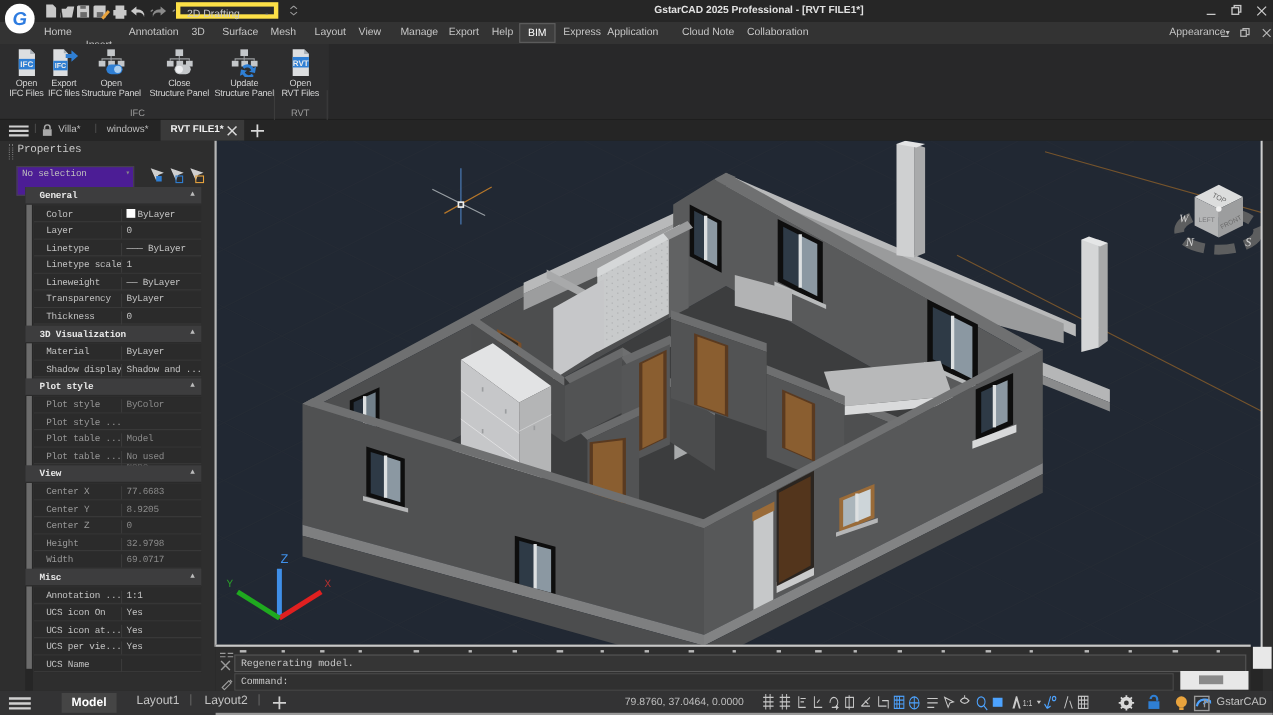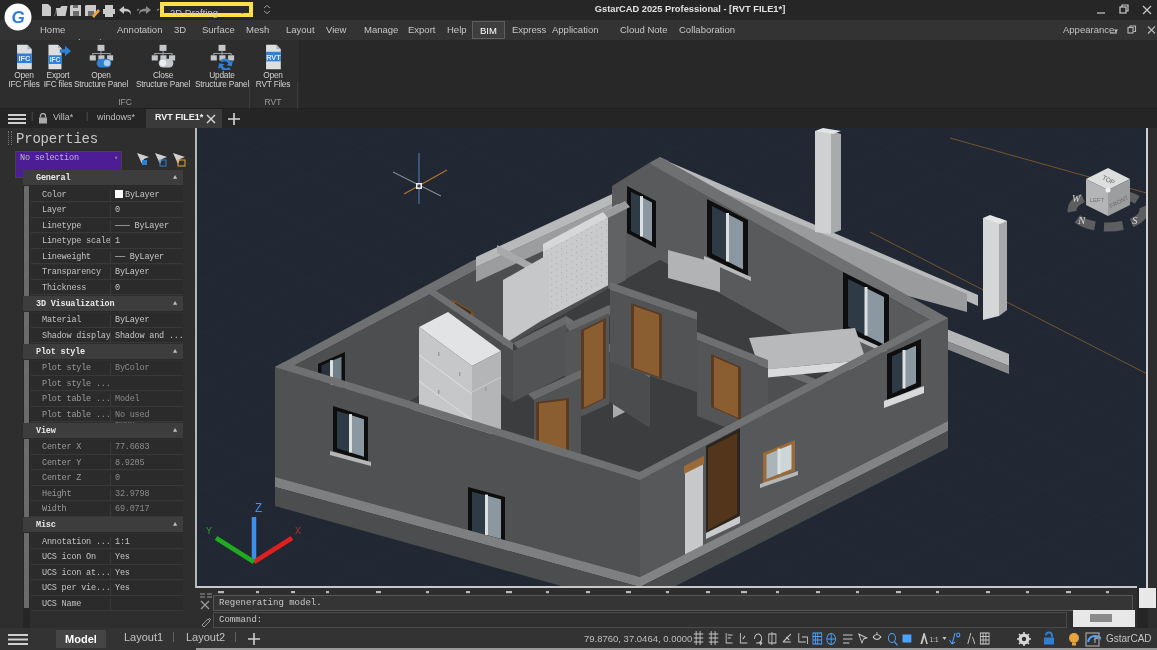--- a/index.html
+++ b/index.html
@@ -184,21 +184,21 @@
     <div class="abs" style="left:155px;top:3px;color:#f2f2f2;font-weight:bold;">RVT FILE1*</div>
     <svg class="abs" style="left:206px;top:5px;" width="10" height="10">
       <path d="M1 1 l8 8 M9 1 l-8 8" stroke="#d8d8d8" stroke-width="1.4"></path>
     </svg>
     <svg class="abs" style="left:228px;top:4px;" width="12" height="12">
       <path d="M6 0 v12 M0 6 h12" stroke="#d8d8d8" stroke-width="1.6"></path>
     </svg>
   </div>
 <div id="panel">
     <div class="abs" style="left:8px;top:3px;width:4px;height:14px;border-left:1px dotted #777;border-right:1px dotted #777;"></div>
-    <div class="abs" style="left:16px;top:3px;font-size:14px;color:#c8c8c8;">Properties</div>
+    <div class="abs" style="left:16px;top:3px;font-size:10px;color:#c8c8c8;">Properties</div>
     <div class="abs" style="left:15px;top:23px;width:107px;height:27px;background:#4c1d95;border:1px solid #454545;color:#bdbdbd;line-height:13px;padding-left:4px;">No selection<span style="position:absolute;right:3px;font-size:7px;color:#888;">▾</span></div>
     <svg class="abs" style="left:133px;top:23px;" width="55" height="16">
       <path d="M4 2 l5 11 2 -5 5 -2 z" fill="#cfcfcf"></path>
       <rect x="9" y="9" width="5" height="5" fill="#2f7fd4"></rect>
       <path d="M22 2 l5 11 2 -5 5 -2 z" fill="#cfcfcf"></path>
       <rect x="27" y="9" width="6" height="6" fill="none" stroke="#2f7fd4"></rect>
       <path d="M40 2 l5 11 2 -5 5 -2 z" fill="#cfcfcf"></path>
       <rect x="45" y="9" width="7" height="6" fill="none" stroke="#e8a33d"></rect>
     </svg>
     <div class="abs" style="left:23px;top:42px;width:7px;height:458px;background:#262626;"></div>
@@ -721,21 +721,21 @@
       </g>
     </svg>
     <div class="abs" style="left:56px;top:2px;width:50px;height:18px;background:#454545;color:#fff;font-weight:bold;text-align:center;line-height:18px;">Model</div>
     <div class="abs" style="left:124px;top:3px;text-align:center;">Layout1</div>
     <div class="abs" style="left:172px;top:2px;color:#666;">|</div>
     <div class="abs" style="left:186px;top:3px;">Layout2</div>
     <div class="abs" style="left:234px;top:2px;color:#666;">|</div>
     <svg class="abs" style="left:248px;top:5px;" width="12" height="12">
       <path d="M6 0 v12 M0 6 h12" stroke="#d0d0d0" stroke-width="1.6"></path>
     </svg>
-    <div class="abs" style="left:568px;top:5px;color:#bdbdbd;font-size:9.5px;margin-left:16px;">79.8760, 37.0464, 0.0000</div>
+    <div class="abs" style="left:568px;top:5px;color:#bdbdbd;font-size:9.5px;">79.8760, 37.0464, 0.0000</div>
     <svg class="abs" style="left:693px;top:3px;" width="300" height="17" viewBox="0 0 380 17" preserveAspectRatio="none">
       <g stroke="#c9c9c9" stroke-width="1.1" fill="none">
         <path d="M1 3 h12 M1 7 h12 M1 11 h12 M4 0 v14 M9 0 v14"></path>
         <path d="M20 3 h12 M20 7 h12 M20 11 h12 M23 0 v14 M28 0 v14"></path>
         <path d="M42 2 v10 h8 M44 4 h6 M44 7 h4"></path>
         <path d="M60 2 v10 h9 M63 8 l3 -3"></path>
         <path d="M78 8 a4.5 4.5 0 1 1 4 4 M80 12 h7 l-2 -2 m2 2 l-2 2"></path>
         <rect x="96" y="3" width="9" height="9"></rect>
         <path d="M100 1 v13"></path>
         <path d="M114 11 l10 -8 m-10 8 h10 M118 6 l4 3"></path>

